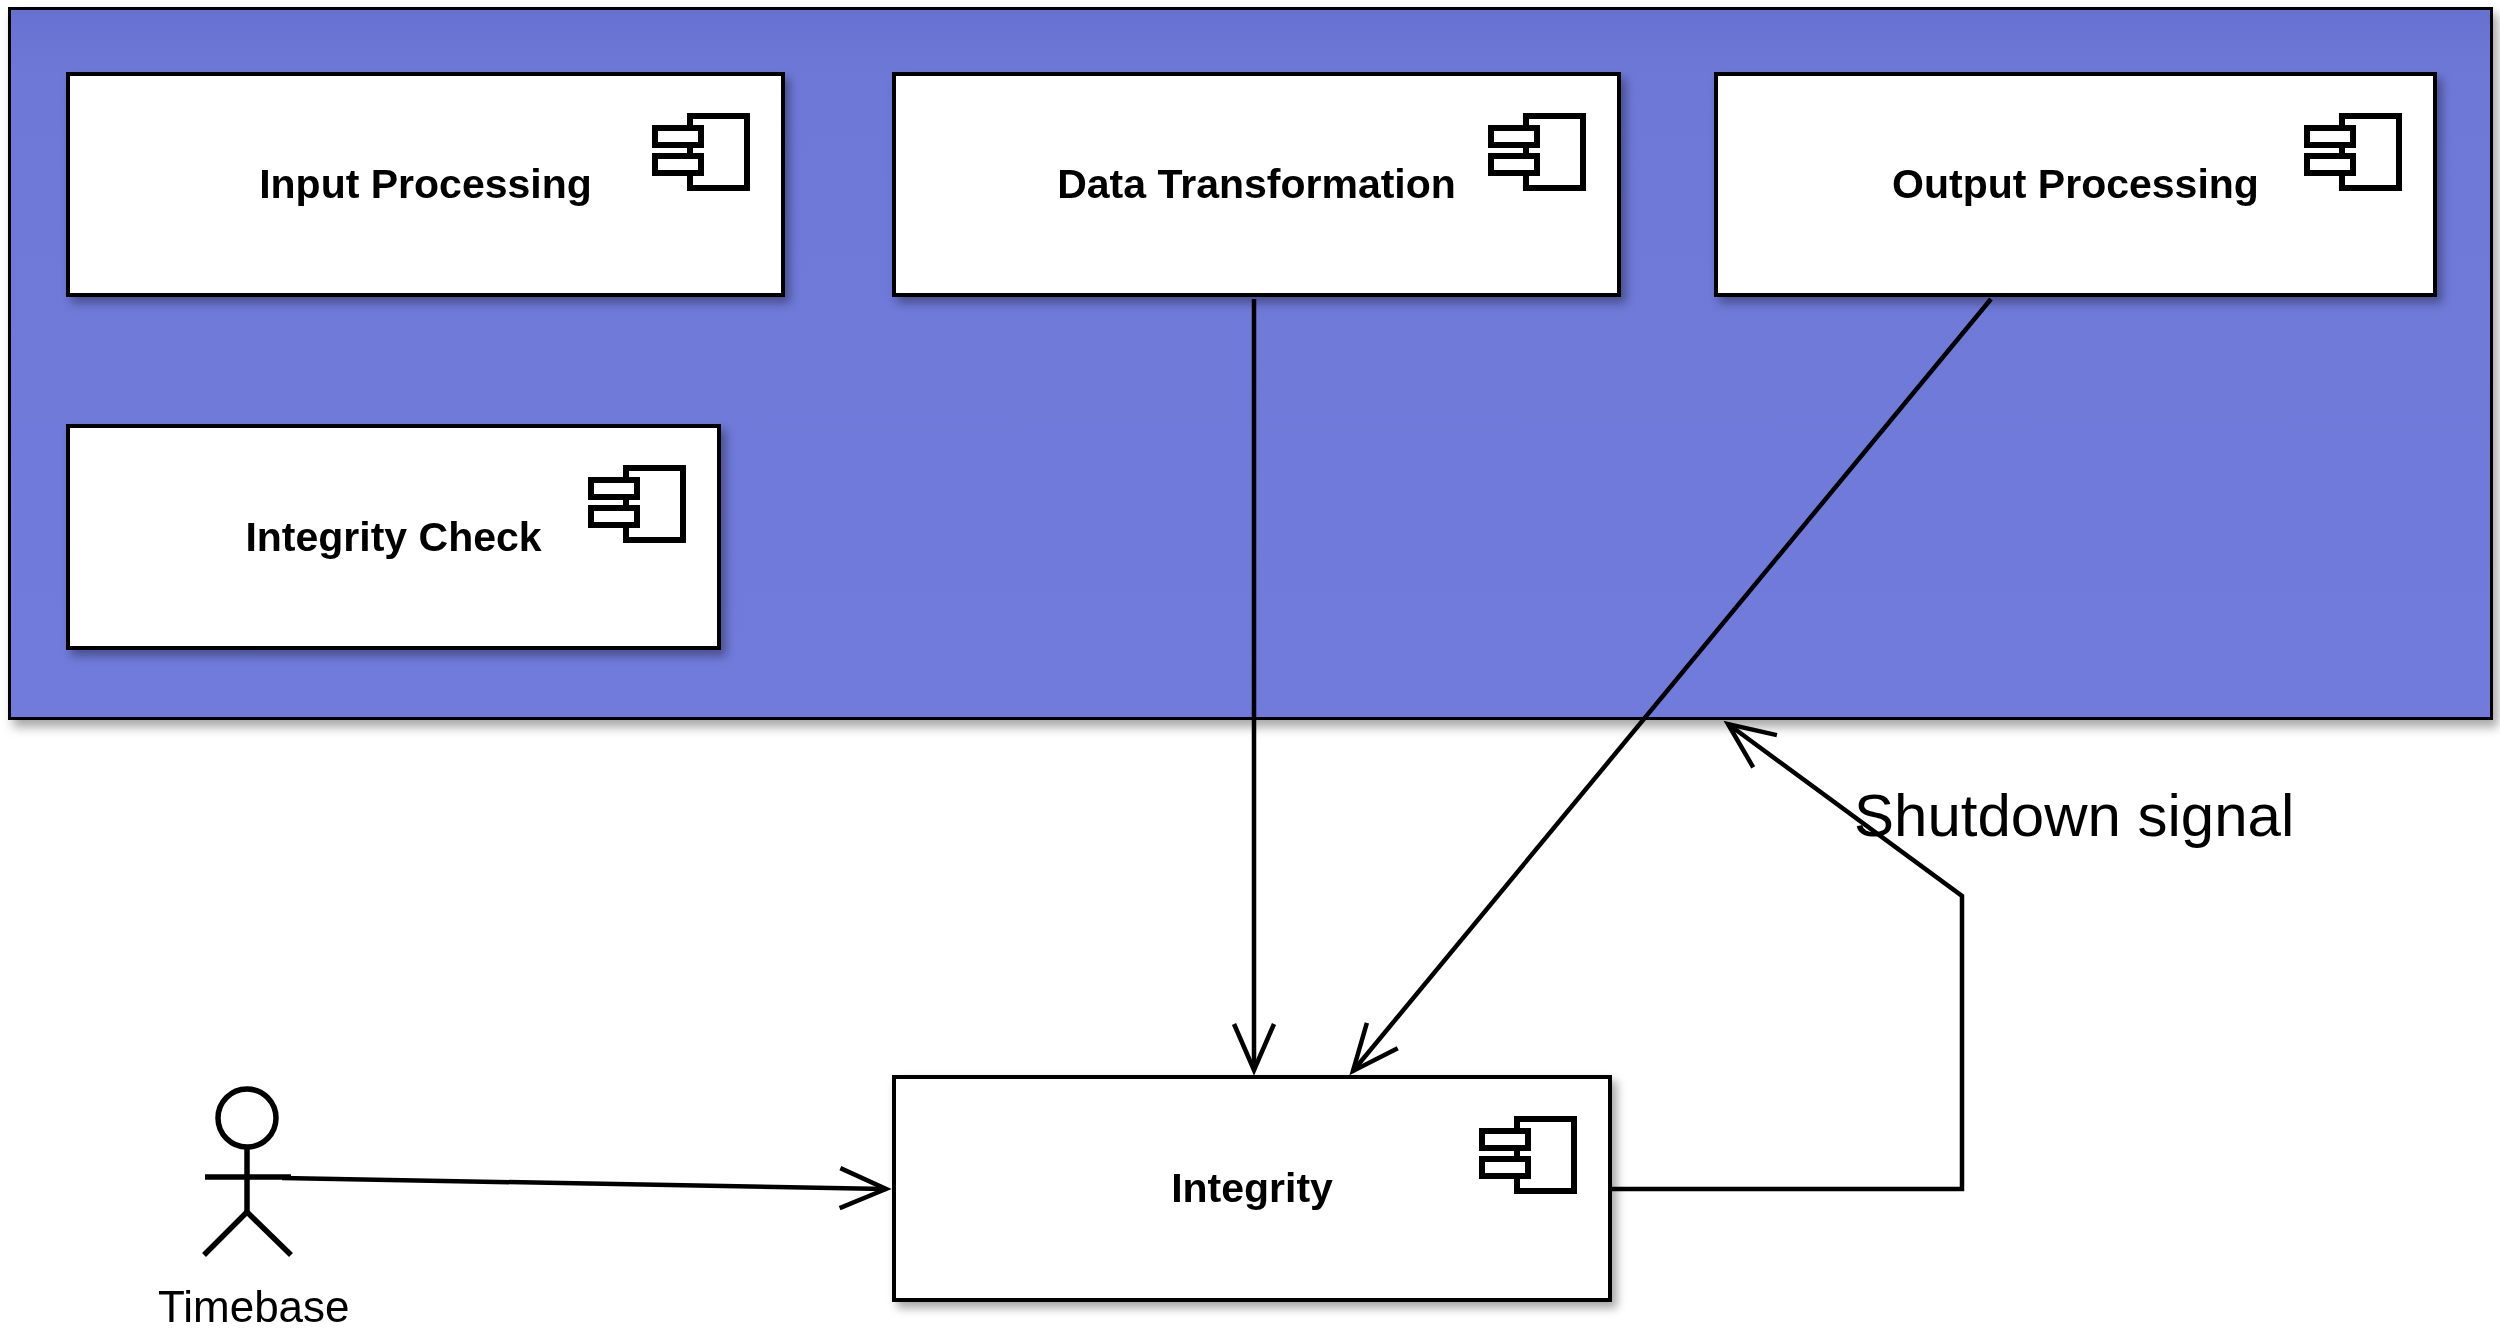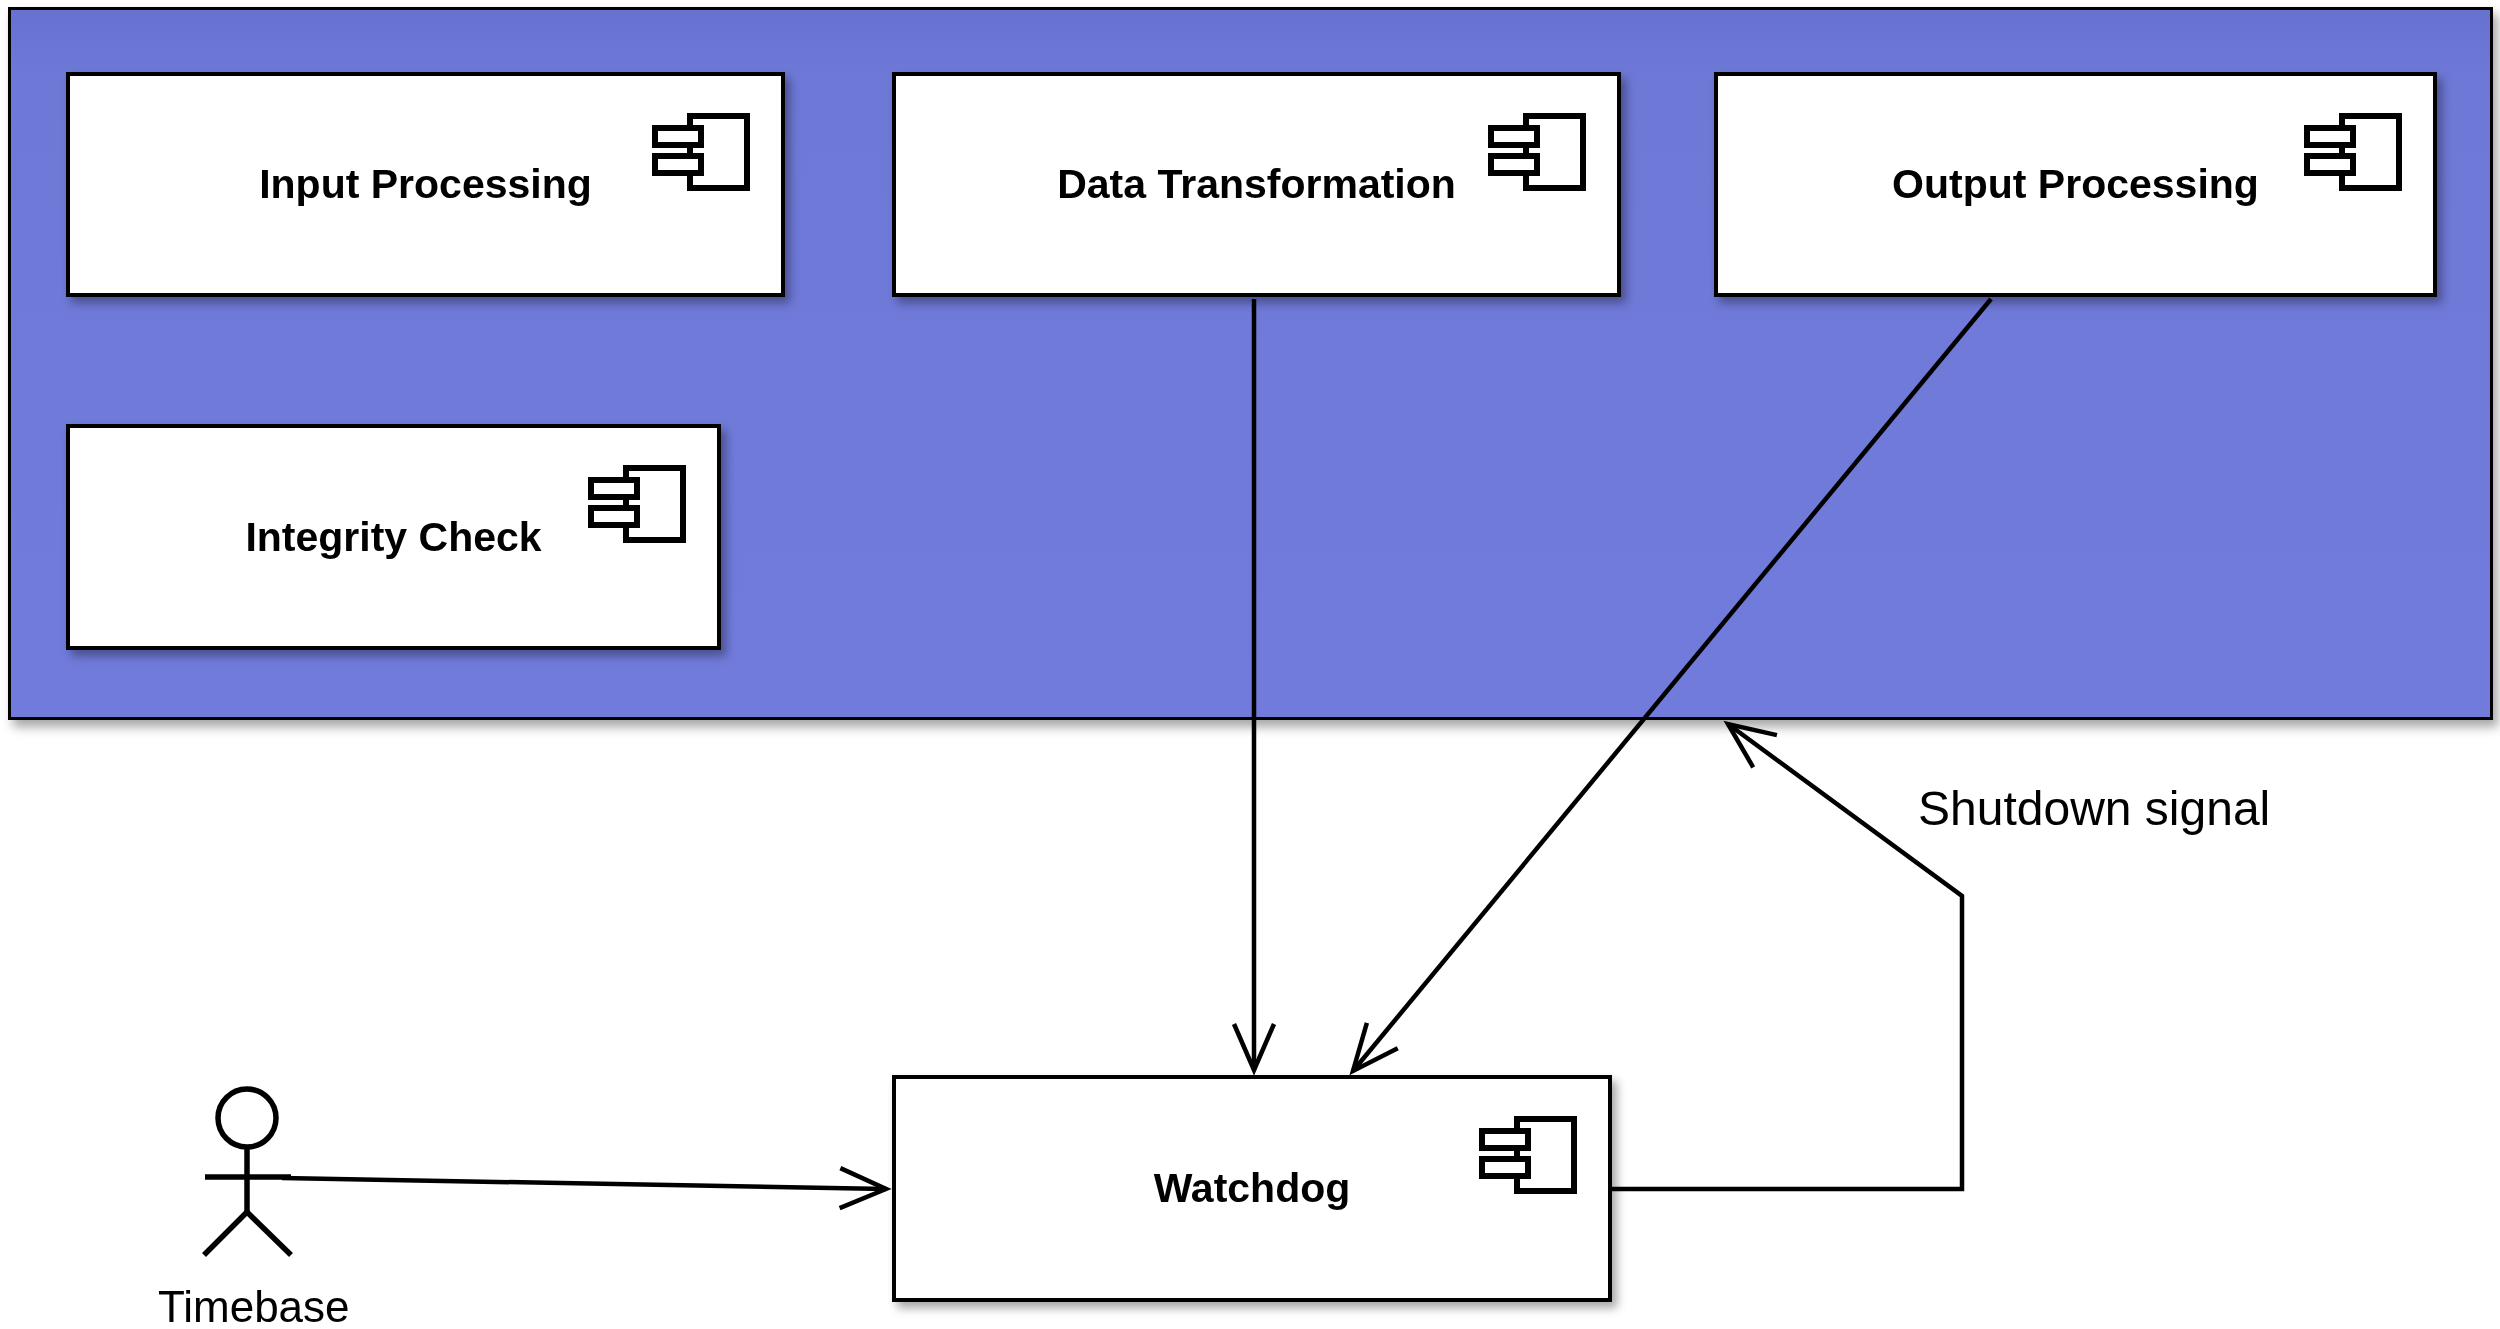--- a/index.html
+++ b/index.html
@@ -36,22 +36,22 @@
   .uml-icon { position:absolute; right:30px; top:36px; width:100px; height:80px; }
 
   
   .edge-layer { position:absolute; left:0; top:0; width:2500px; height:1329px; pointer-events:none; }
   .edge-layer line, .edge-layer polyline, .edge-layer path { stroke:#000; stroke-width:4.5; fill:none; }
   .edge-layer circle { stroke:#000; stroke-width:5.5; fill:#fff; }
   .actor-line { stroke-width:5.5 !important; }
 
   
   .edge-label {
-    position:absolute; left:1918px; top:783px;
-    font-size:48px; line-height:1.1; white-space:nowrap;
+    position:absolute; left:1854px; top:783px;
+    font-size:60px; line-height:1.1; white-space:nowrap;
   }
   .actor-label {
     position:absolute; left:158px; top:1283px;
     font-size:44px; line-height:1.1; white-space:nowrap;
   }
 </style>
 </head>
 <body>
 
 <div class="canvas">
@@ -88,21 +88,21 @@
   <div class="node" id="node-integrity">
     <span class="node-label">Integrity Check</span>
     <svg class="uml-icon" viewBox="0 0 100 80">
       <rect x="39" y="4" width="57" height="72" fill="#fff" stroke="#000" stroke-width="6"></rect>
       <rect x="4" y="16" width="46" height="17" fill="#fff" stroke="#000" stroke-width="6"></rect>
       <rect x="4" y="44" width="46" height="17" fill="#fff" stroke="#000" stroke-width="6"></rect>
     </svg>
   </div>
 
   <div class="node" id="node-watchdog">
-    <span class="node-label">Watchdog</span>
+    <span class="node-label">Integrity</span>
     <svg class="uml-icon" viewBox="0 0 100 80">
       <rect x="39" y="4" width="57" height="72" fill="#fff" stroke="#000" stroke-width="6"></rect>
       <rect x="4" y="16" width="46" height="17" fill="#fff" stroke="#000" stroke-width="6"></rect>
       <rect x="4" y="44" width="46" height="17" fill="#fff" stroke="#000" stroke-width="6"></rect>
     </svg>
   </div>
 
   <svg class="edge-layer" viewBox="0 0 2500 1329" width="2500" height="1329">
     <defs>
       <marker id="arrow" viewBox="0 0 60 60" refX="54" refY="30" markerWidth="60" markerHeight="60" markerUnits="userSpaceOnUse" orient="auto">

